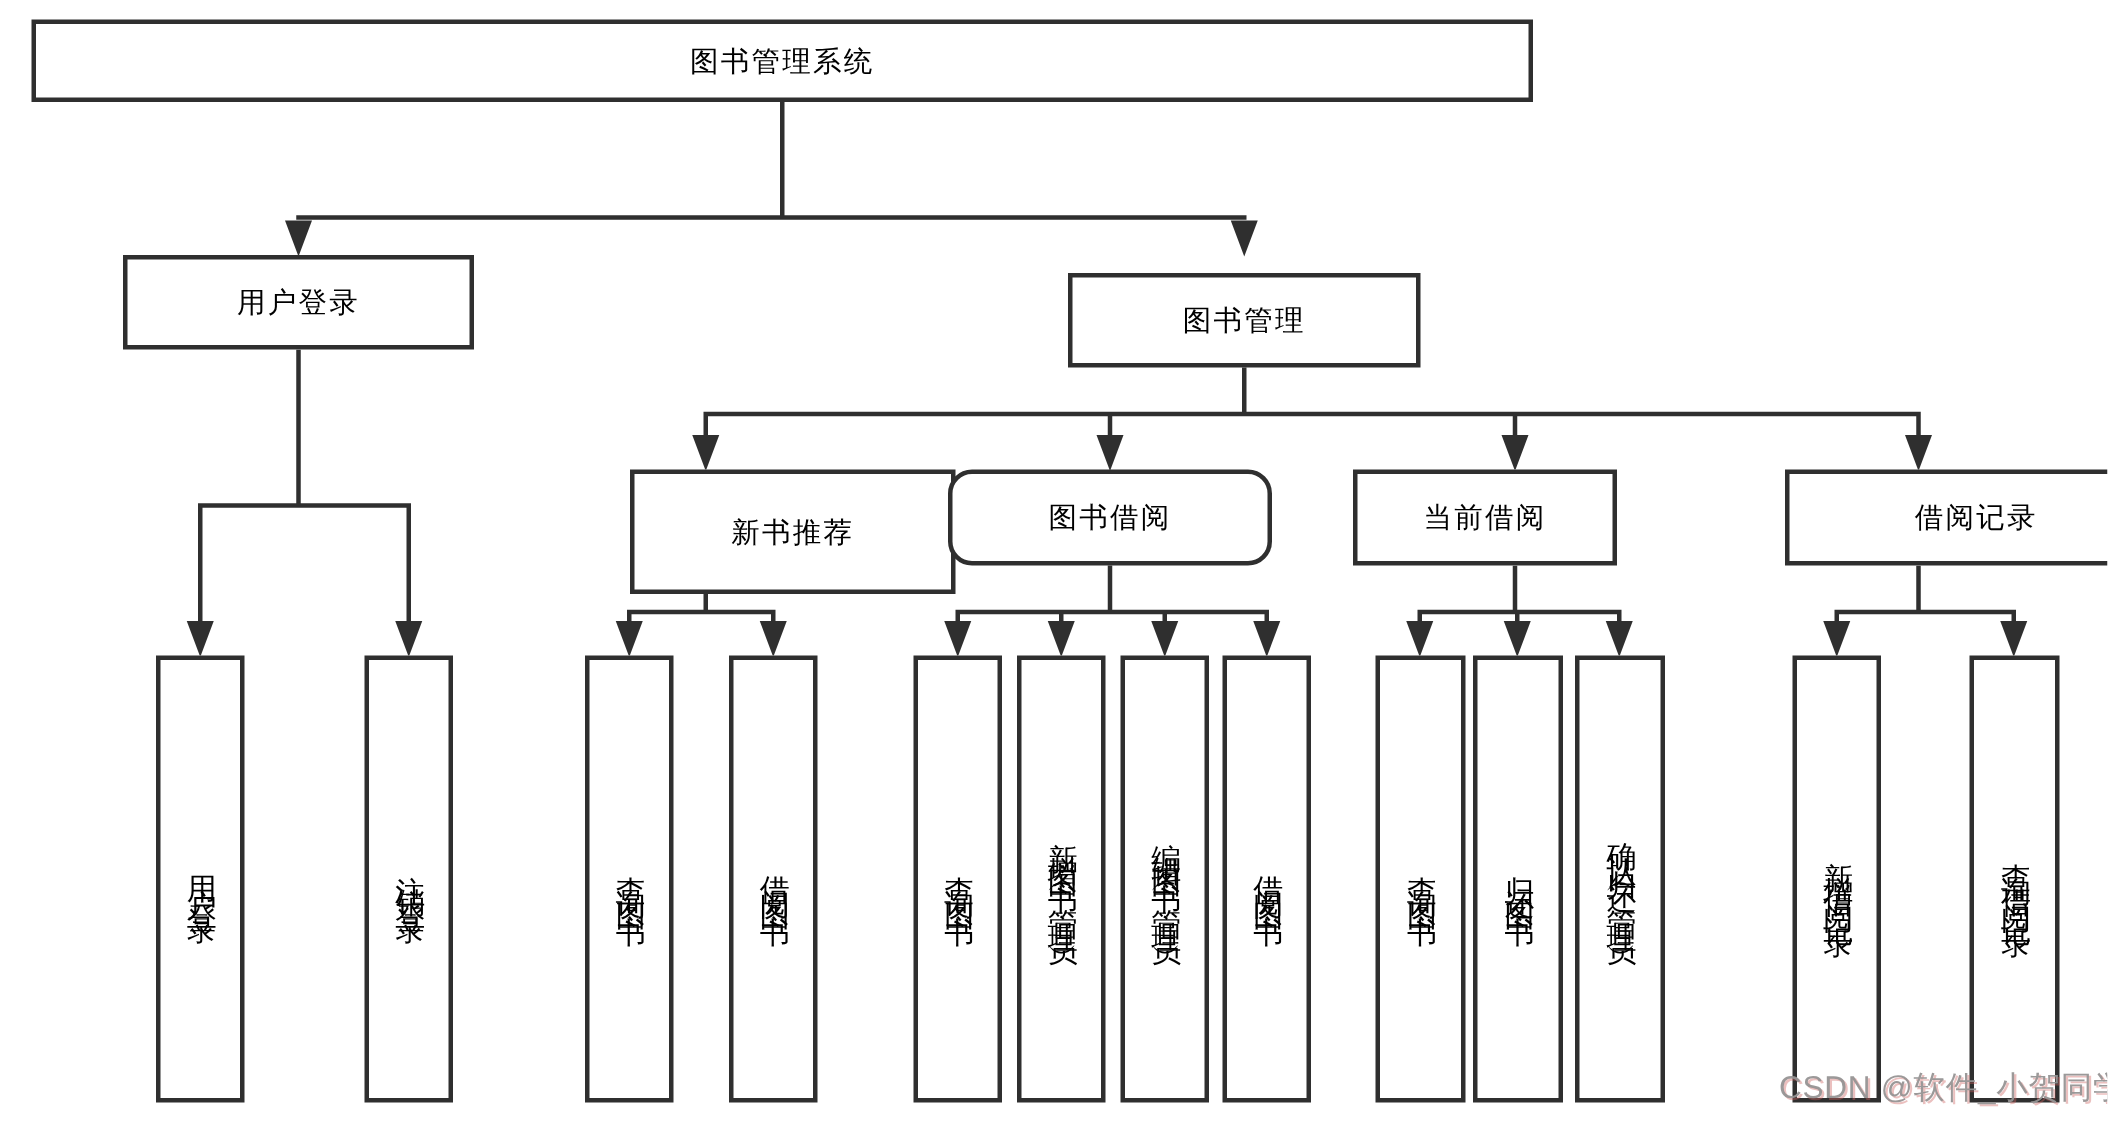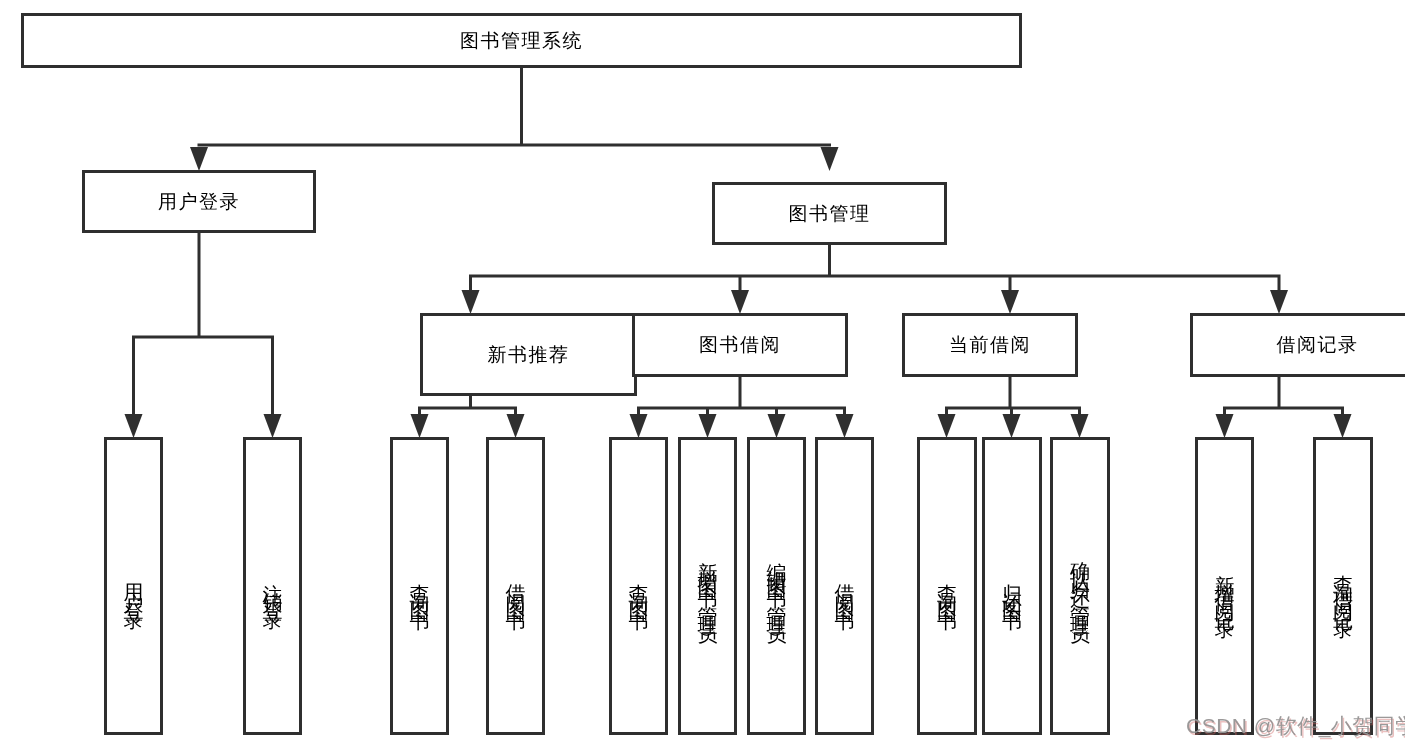--- a/index.html
+++ b/index.html
@@ -79,21 +79,21 @@
   <div class="node h-node" style="left:82px;top:170px;width:234px;height:63px;">
     <span>用户登录</span>
   </div>
   <div class="node h-node" style="left:712px;top:182px;width:235px;height:63px;">
     <span>图书管理</span>
   </div>
 
   <div class="node h-node" style="left:376px;top:313px;width:217px;height:83px;margin-left:44px;">
     <span>新书推荐</span>
   </div>
-  <div class="node h-node" style="left:632px;top:313px;width:216px;height:64px;">
+  <div class="node h-node" style="left:632px;top:313px;width:216px;height:64px;border-radius:16px;">
     <span>图书借阅</span>
   </div>
   <div class="node h-node" style="left:902px;top:313px;width:176px;height:64px;">
     <span>当前借阅</span>
   </div>
   <div class="node h-node" style="left:1190px;top:313px;width:255px;height:64px;">
     <span>借阅记录</span>
   </div>
 
   <div class="node v-node" style="left:104px;top:437px;width:59px;height:298px;">

